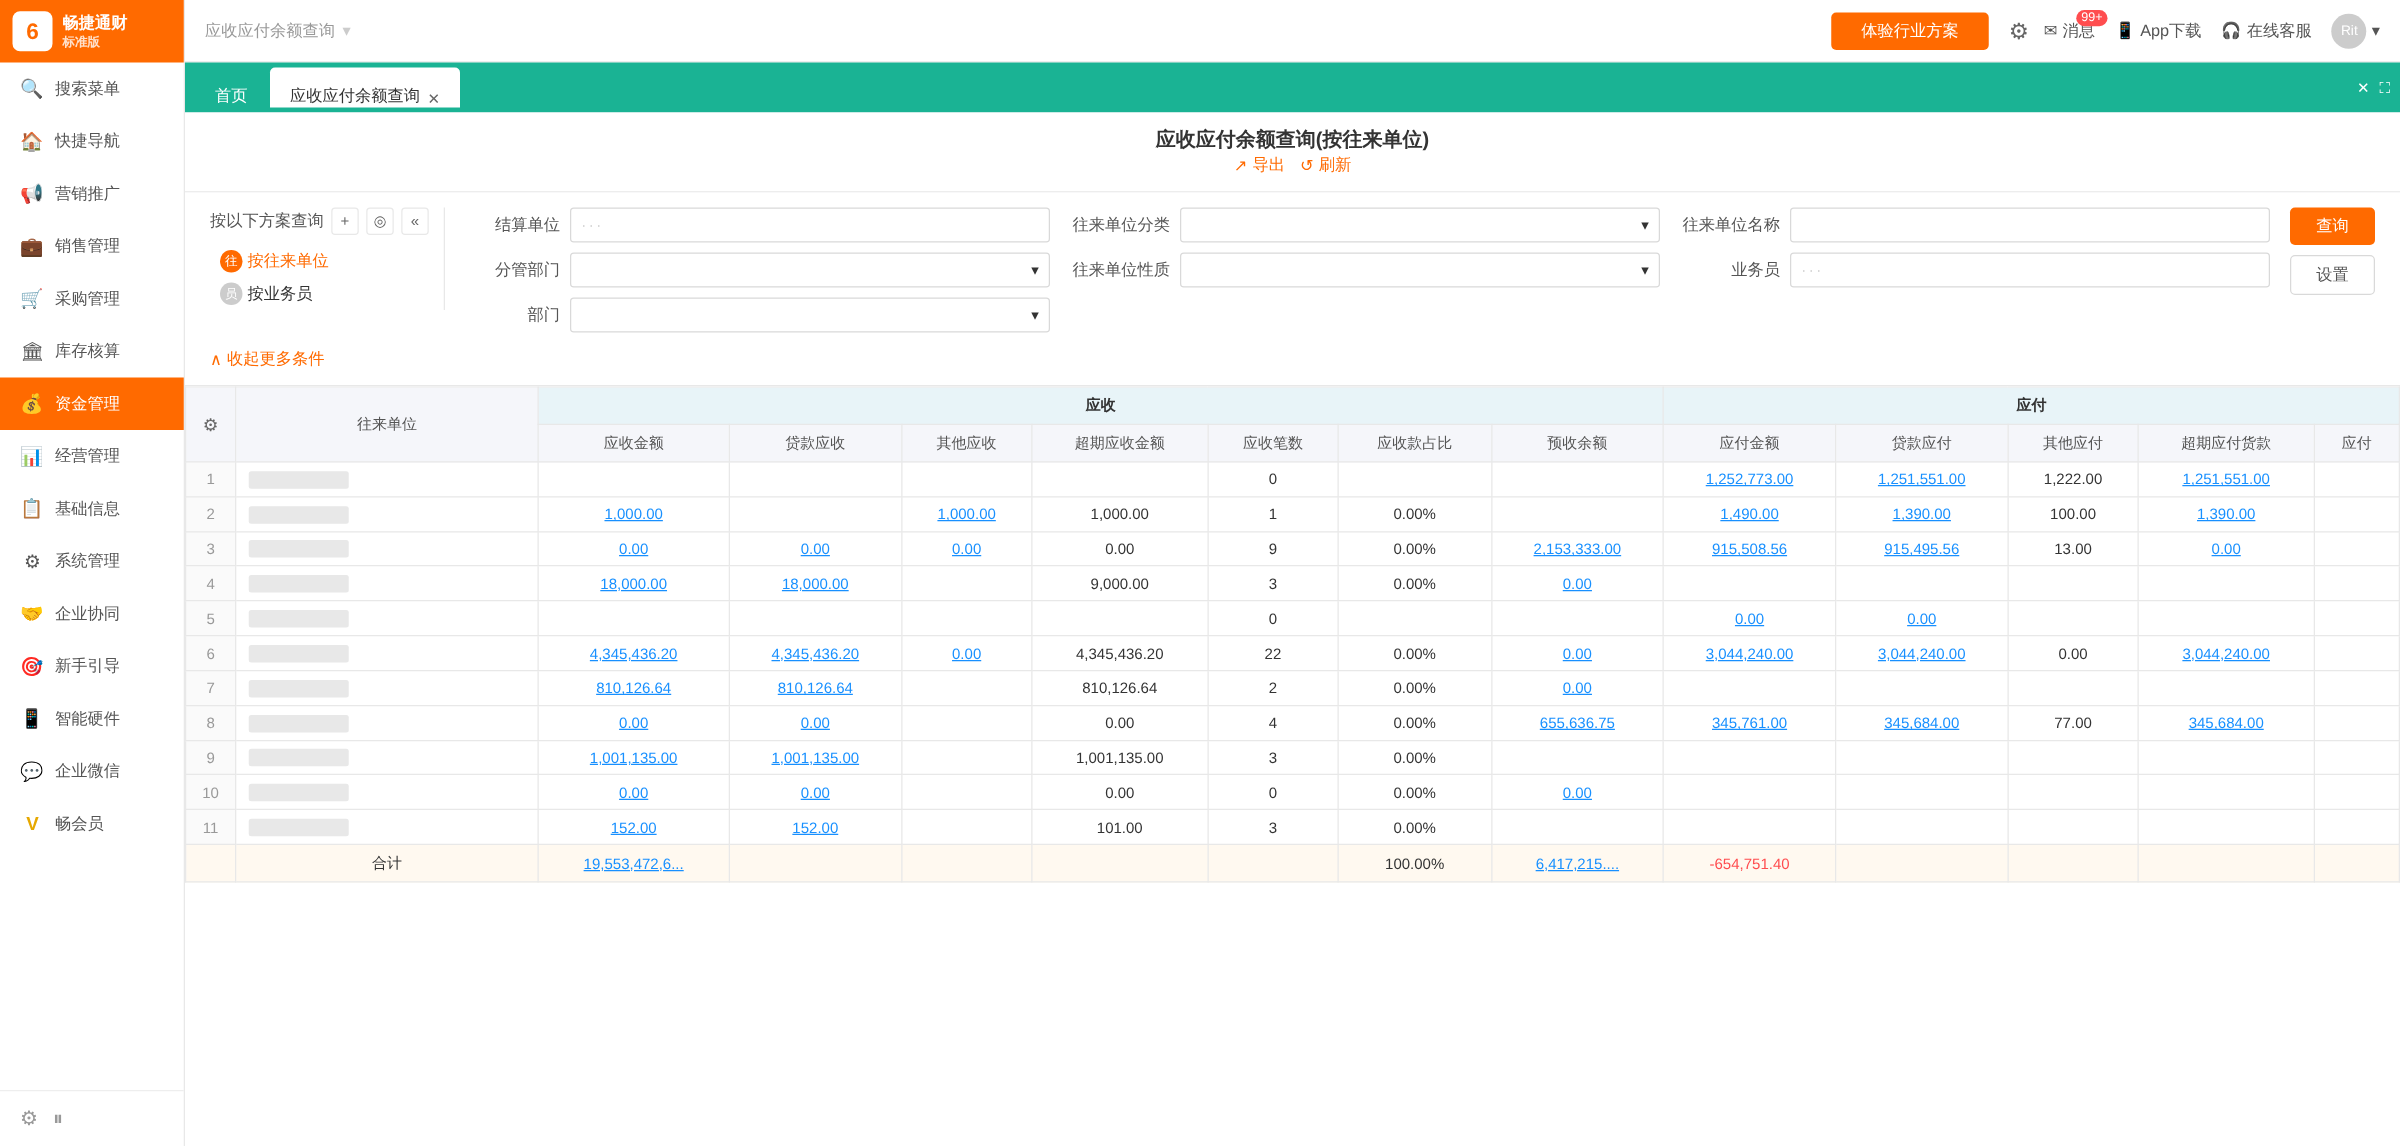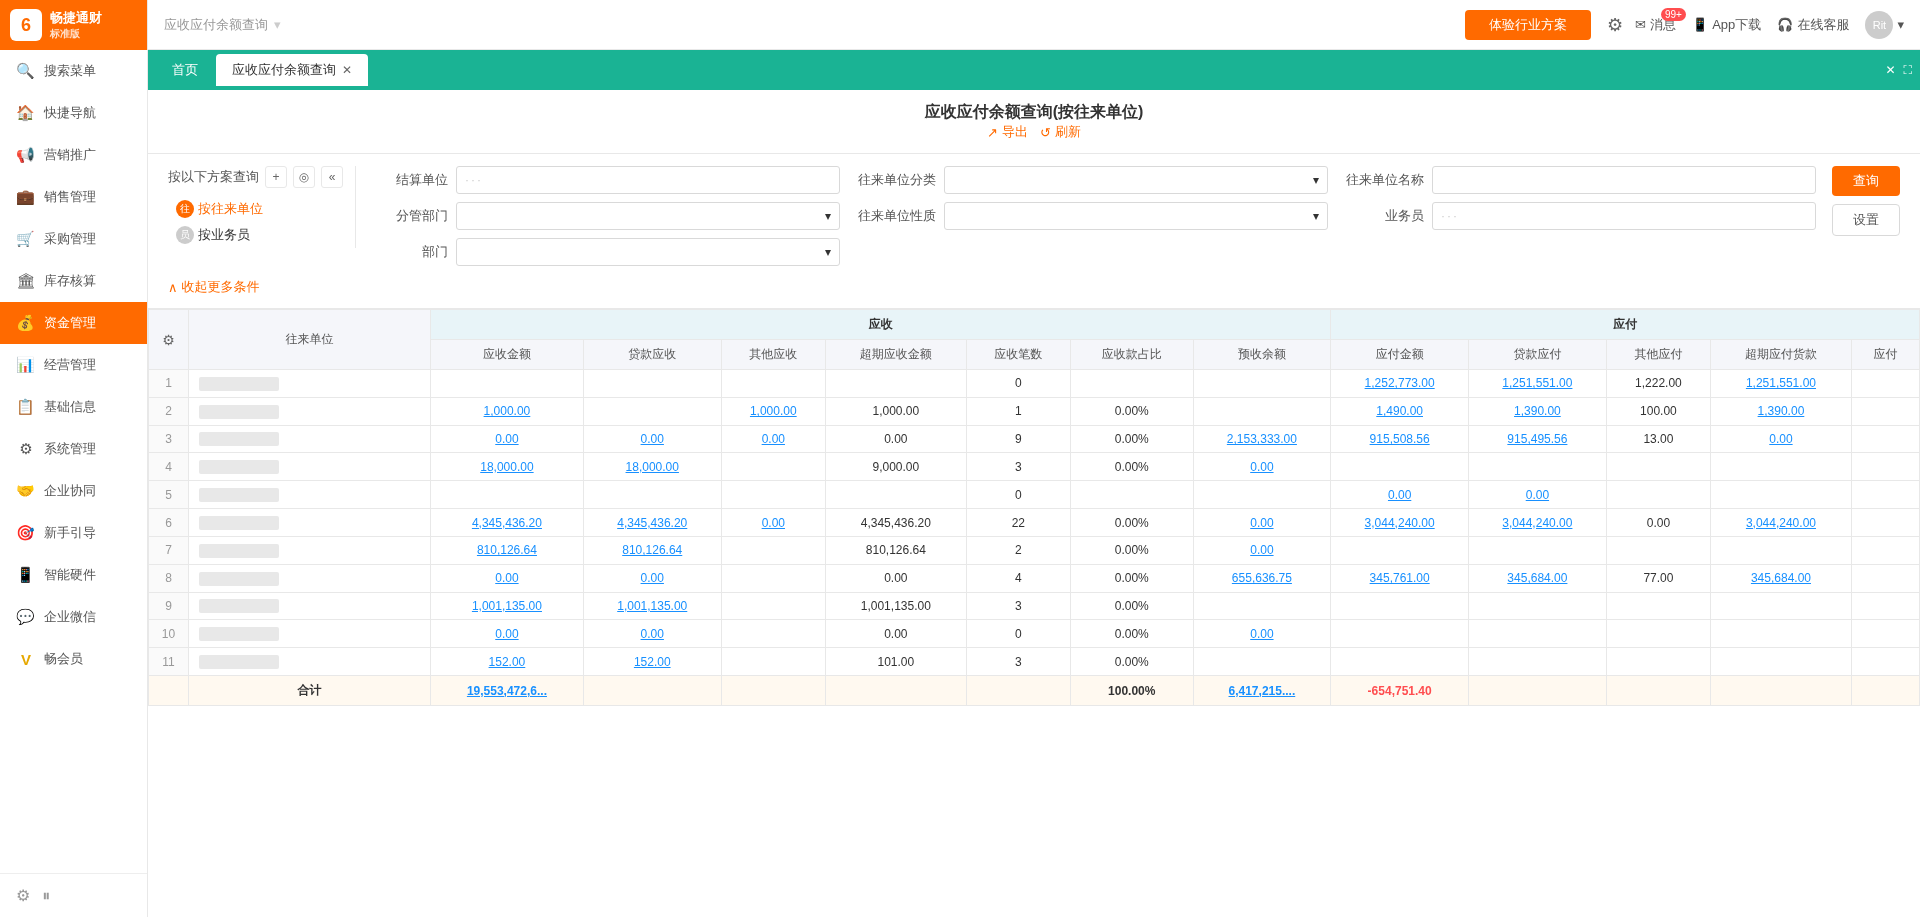--- a/index.html
+++ b/index.html
@@ -40,21 +40,21 @@
     .topbar-icon-btn { color: #666; cursor: pointer; font-size: 18px; background: none; border: none; }
     .topbar-badge { position: relative; }
     .badge-count { position: absolute; top: -8px; right: -10px; background: #ff4d4f; color: #fff; border-radius: 10px; font-size: 10px; padding: 1px 4px; min-width: 18px; text-align: center; }
     .user-avatar { width: 28px; height: 28px; border-radius: 50%; background: #ccc; display: inline-flex; align-items: center; justify-content: center; color: #fff; font-size: 11px; }
 
     
     .tabbar {
       height: 40px; background: #1ab394; display: flex; align-items: center; padding: 0 8px; gap: 2px;
     }
     .tab-item {
-      height: 32px; padding: 0 16px; display: flex; align-items: center; gap: 6px; font-size: 13px; cursor: pointer; border-radius: 4px 4px 0 0; color: rgba(255,255,255,0.85);
+      height: 32px; padding: 0 16px; display: flex; align-items: flex-end; gap: 6px; font-size: 13px; cursor: pointer; border-radius: 4px 4px 0 0; color: rgba(255,255,255,0.85);
     }
     .tab-item.active { background: #fff; color: #333; }
     .tab-item .tab-close { font-size: 12px; color: #666; }
     .tab-home { color: #fff; }
 
     
     .page-content { flex: 1; background: #f5f6fa; overflow: hidden; display: flex; flex-direction: column; }
 
     
     .page-header {
@@ -84,21 +84,21 @@
 
     
     .table-area { flex: 1; overflow: auto; background: #fff; margin: 0; }
     .data-table { width: 100%; border-collapse: collapse; font-size: 12px; }
     .data-table th, .data-table td { border: 1px solid #e8e8e8; padding: 6px 10px; text-align: center; white-space: nowrap; }
     .data-table th { background: #f5f6fa; color: #555; font-weight: normal; }
     .data-table th.group-header { background: #e8f4f8; color: #333; font-weight: bold; }
     .data-table td { color: #333; }
     .data-table td.link { color: #1890ff; text-decoration: underline; cursor: pointer; }
     .data-table td.row-num { color: #999; background: #fafafa; }
-    .data-table tfoot td { background: #fff9f0; font-weight: bold; margin-left: 48px; }
+    .data-table tfoot td { background: #fff9f0; font-weight: normal; margin-left: 48px; }
     .data-table td.negative { color: #ff4d4f; }
     .settings-icon { color: #666; cursor: pointer; font-size: 14px; }
 
     .windowed-cell { 
       display: inline-block; 
       background: #e8e8e8; 
       width: 80px; 
       height: 14px; 
       border-radius: 2px;
       vertical-align: middle;

